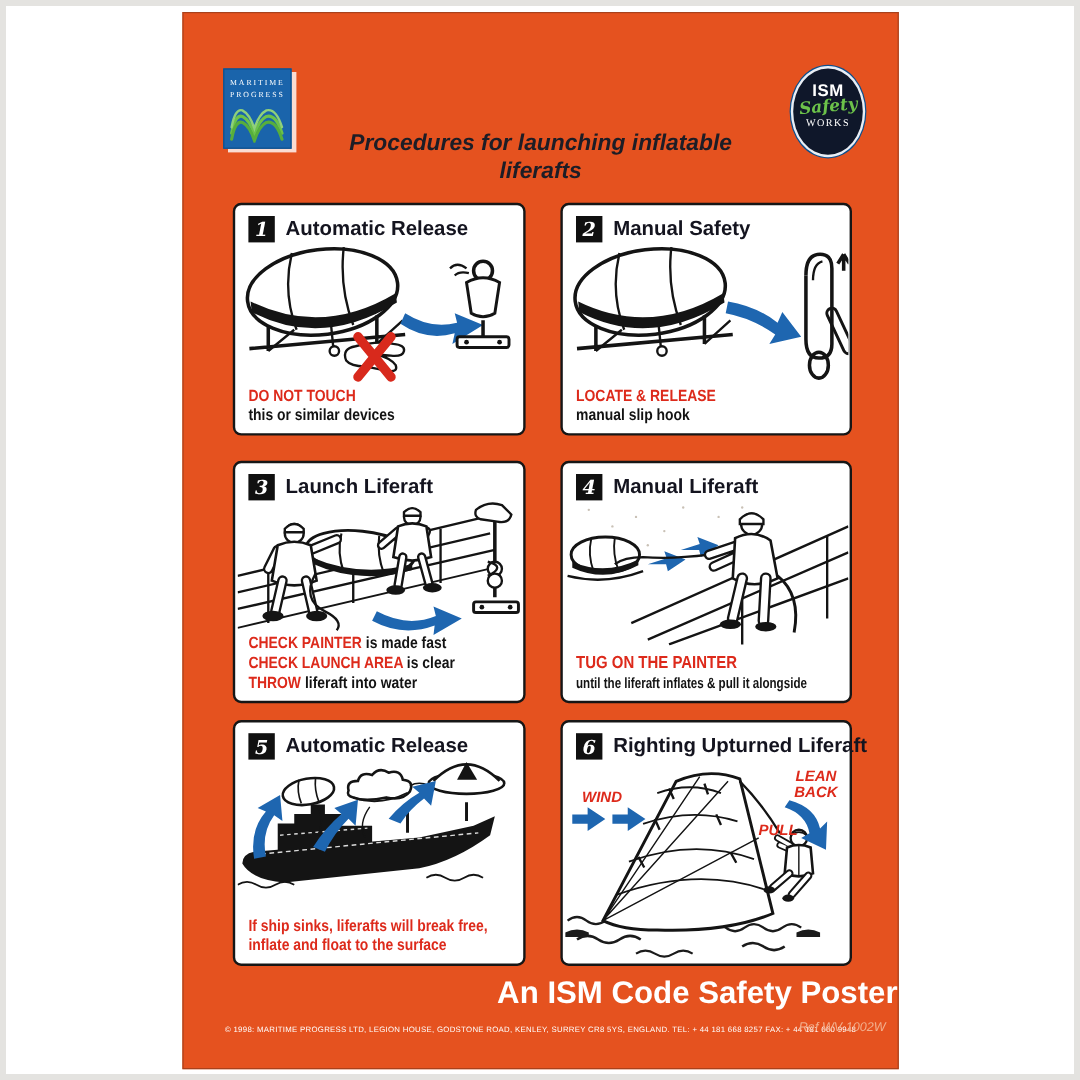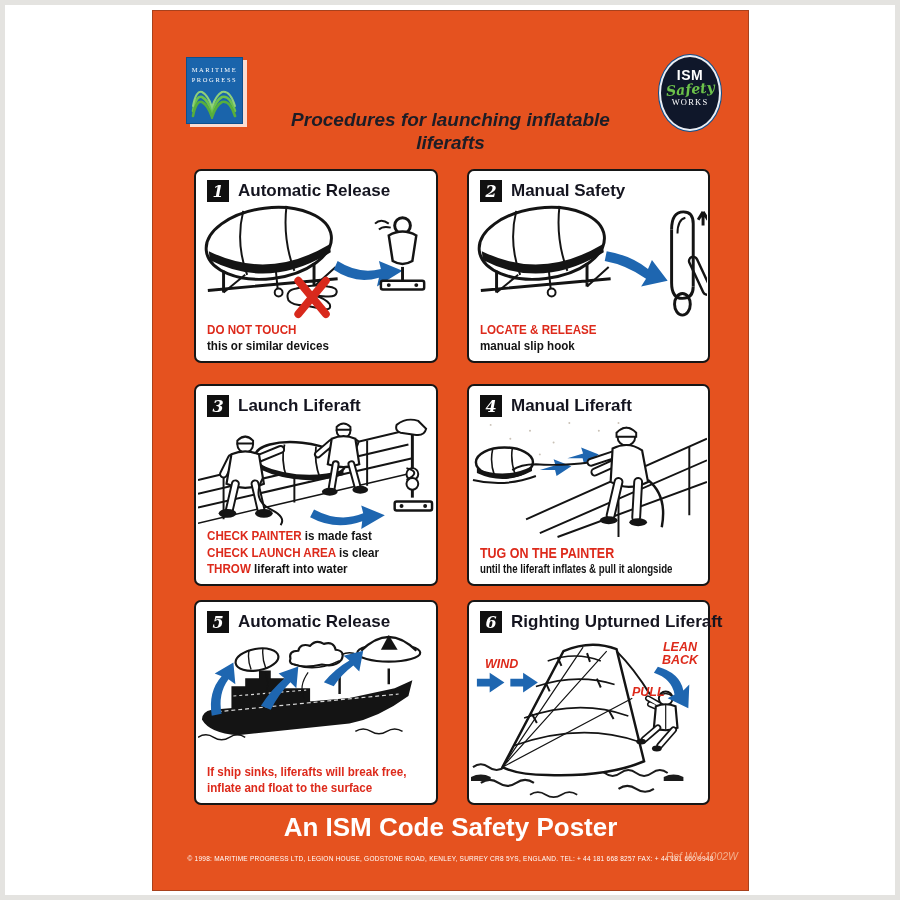--- a/index.html
+++ b/index.html
@@ -43,21 +43,21 @@
   .cl{font-size:13.5px;} .warn{font-size:14.5px;color:#DD2A1B;}
   .p4det{font-size:12.5px;transform:scaleX(.9);transform-origin:0 100%;display:block;}
   .note{position:absolute;left:3px;top:100px;width:90px;text-align:center;color:#1A64AB;
     font-weight:bold;font-size:10.5px;line-height:1.25;z-index:2;}
   .lbl{position:absolute;color:#DD2A1B;font-weight:bold;font-style:italic;
     font-size:12.5px;line-height:1.05;z-index:2;}
   #wind-label{left:16px;top:56px;text-align:center;}
   #pull-label{left:163px;top:84px;}
   #lean-label{right:10px;top:39px;text-align:center;margin-left:44px;}
   
-  .footer-title{position:absolute;left:0;width:100%;top:801px;text-align:center;color:#fff;
+  .footer-title{position:absolute;left:0;width:100%;top:801px;text-align:right;color:#fff;
     font-size:26px;font-weight:bold;}
   .copyright{position:absolute;left:0;width:100%;top:844px;text-align:center;color:#fff;
     font-size:6.5px;letter-spacing:.25px;}
   .refno{position:absolute;right:10px;top:839px;color:#F2AE8C;font-size:10.5px;font-style:italic;}
 </style>
 </head>
 <body>
 
 <div class="canvas-frame"></div>
 

